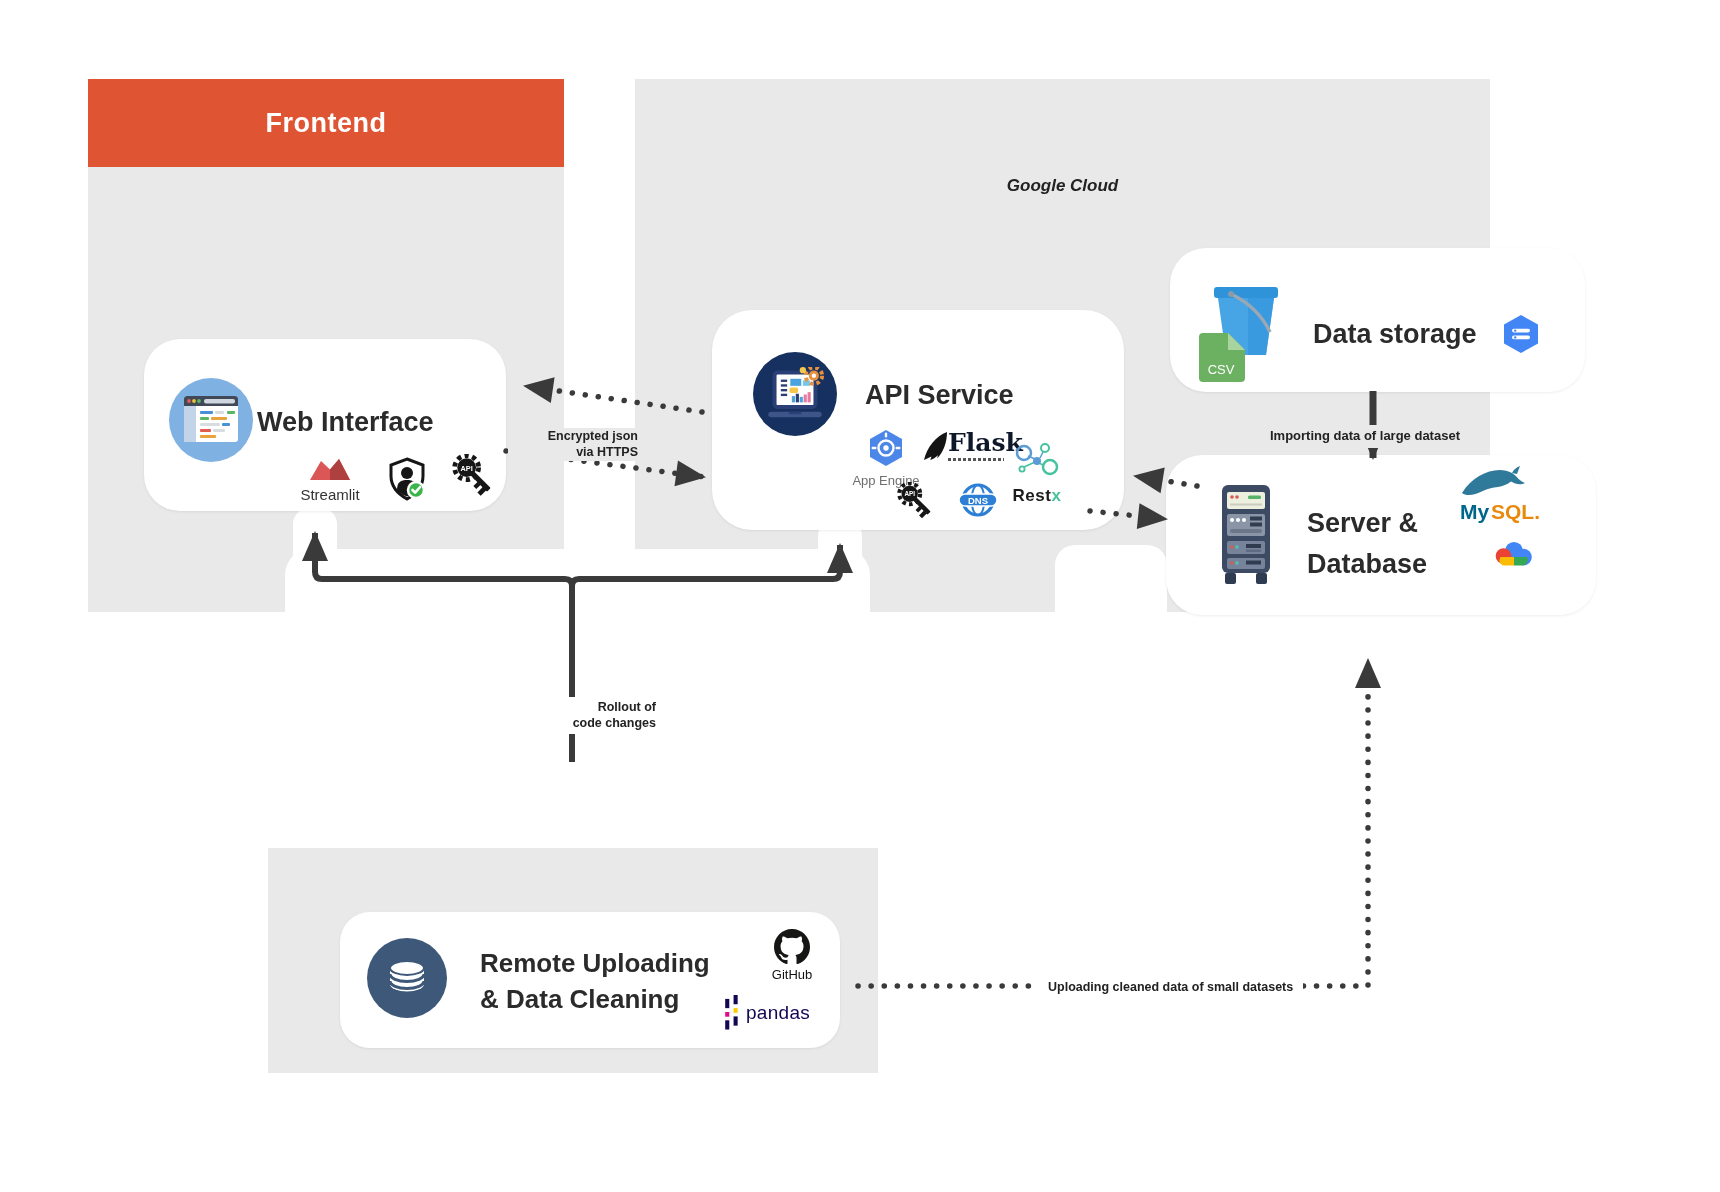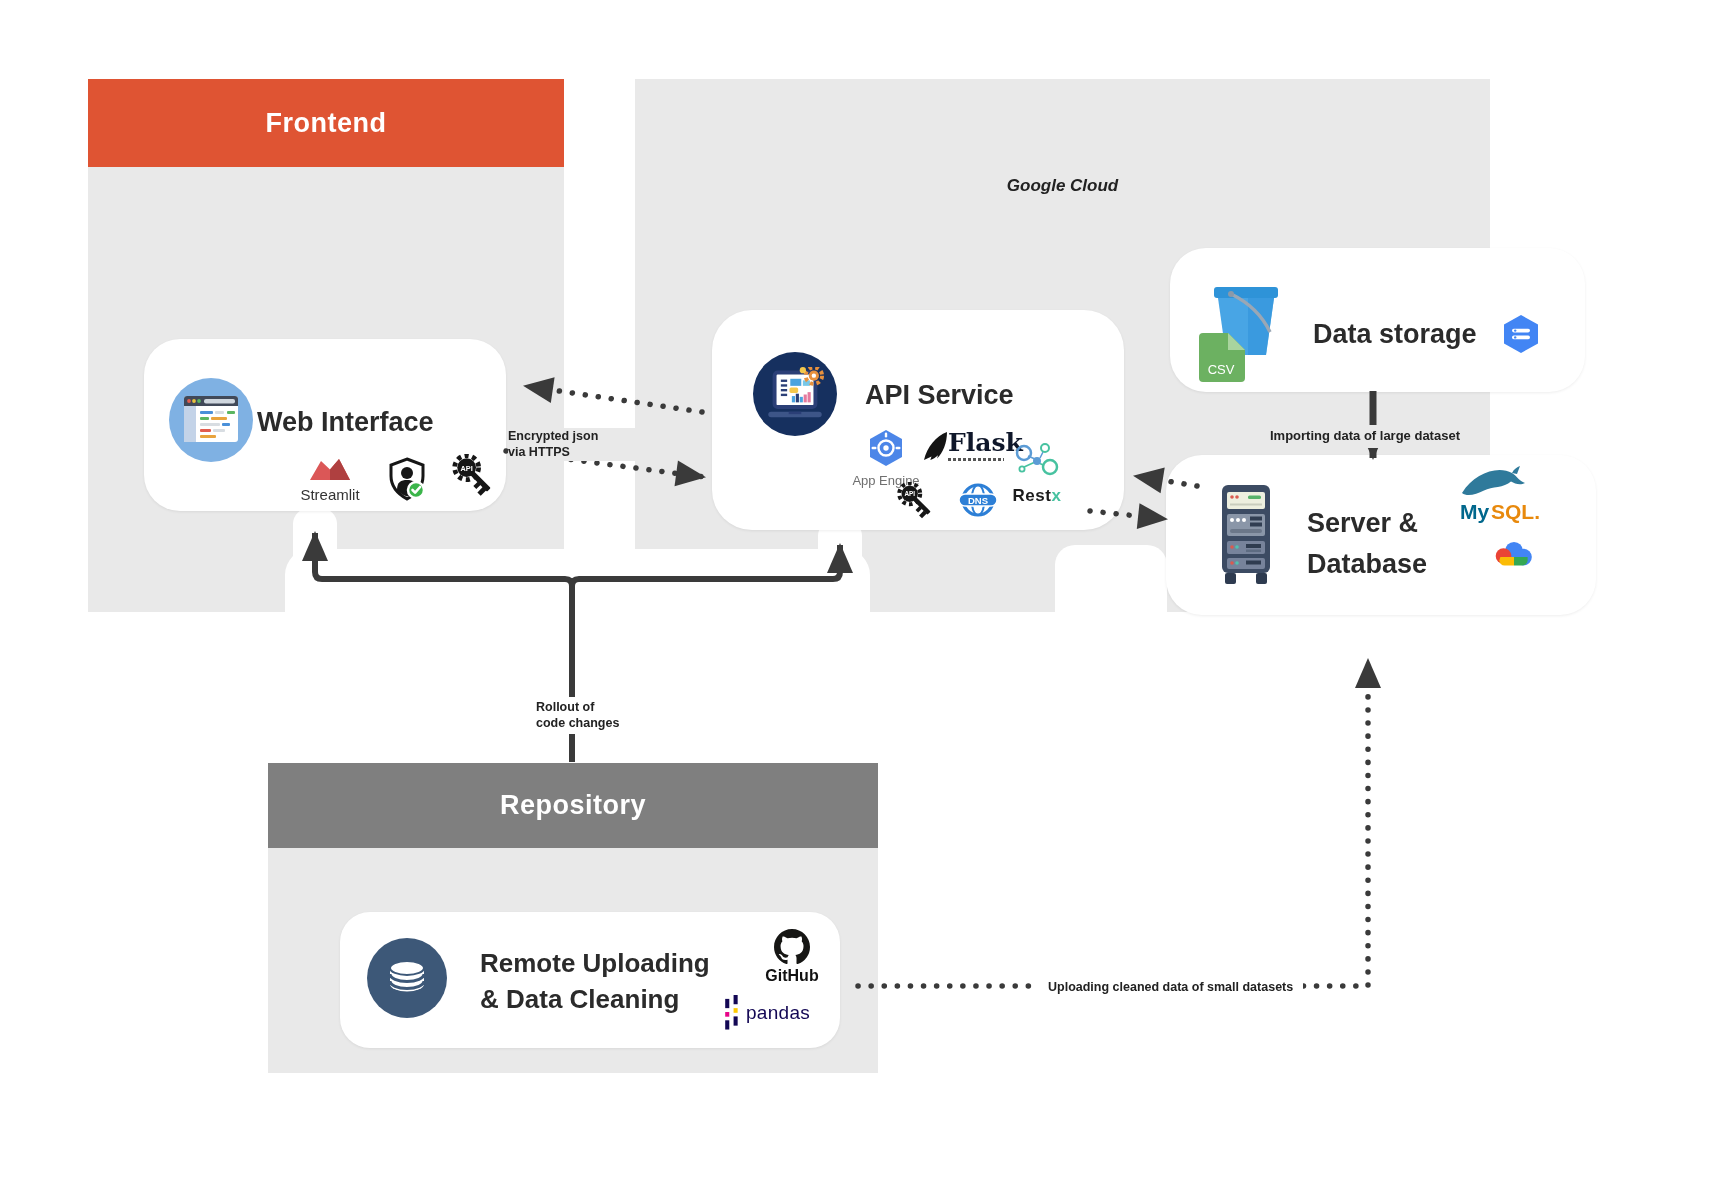--- a/index.html
+++ b/index.html
@@ -65,26 +65,26 @@
   .sv-server{position:absolute;left:52px;top:30px;}
   .sv-title1{left:141px;top:53px;}
   .sv-title2{left:141px;top:94px;}
   .sv-mysql{position:absolute;left:288px;top:8px;}
   .sv-gcloud{position:absolute;left:326px;top:84px;}
   
   .rp-circle{left:27px;top:26px;width:80px;height:80px;background:#3D5878;}
   .rp-title1{left:140px;top:36px;font-size:26px;}
   .rp-title2{left:140px;top:72px;font-size:26px;}
   .rp-github{position:absolute;left:420px;top:17px;width:64px;text-align:center;}
-  .gh-label{font-size:16px;font-weight:700;color:#111;margin-top:-2px;}
+  .gh-label{font-size:13px;font-weight:400;color:#111;margin-top:-2px;}
   .rp-pandas{position:absolute;left:385px;top:83px;display:flex;align-items:center;gap:6px;}
   .pd-label{font-size:19px;color:#130754;font-weight:400;letter-spacing:.3px;}
   
   .flow-label{position:absolute;z-index:50;font-size:12.5px;font-weight:700;color:#222;
-              text-align:left;line-height:1.3;}
+              text-align:right;line-height:1.3;}
   .lbl-encrypted{left:508px;top:428px;width:130px;background:#E9E9E9;}
   .lbl-importing{left:1262px;top:425px;padding:3px 8px;background:#E9E9E9;font-size:13px;}
   .lbl-rollout{left:536px;top:697px;width:120px;background:#fff;padding:2px 0;}
   .lbl-uploading{left:1038px;top:976px;padding:3px 10px;background:#fff;}
   
   .overlay{position:absolute;left:0;top:0;z-index:40;pointer-events:none;}
   .streamlit-name{font-size:15px;color:#333;margin-top:0px;}
 </style>
 </head>
 <body>
@@ -94,23 +94,20 @@
   <div class="panel panel-frontend">
     <div class="panel-header hdr-frontend">
       <span>Frontend</span>
     </div>
   </div>
 
   <div class="panel panel-backend">
     <div class="panel-subtitle">Google Cloud</div>
   </div>
 
-  <div class="abs repo-header">
-    <span>Repository</span>
-  </div>
   <div class="abs repo-body"></div>
 
   <div class="corridor cor-main"></div>
   <div class="corridor cor-left"></div>
   <div class="corridor cor-right"></div>
   <div class="corridor cor-notch"></div>
 
   <div class="card card-web">
     <div class="icon-circle wi-circle">
       <svg width="56" height="50" viewBox="0 0 56 50">

